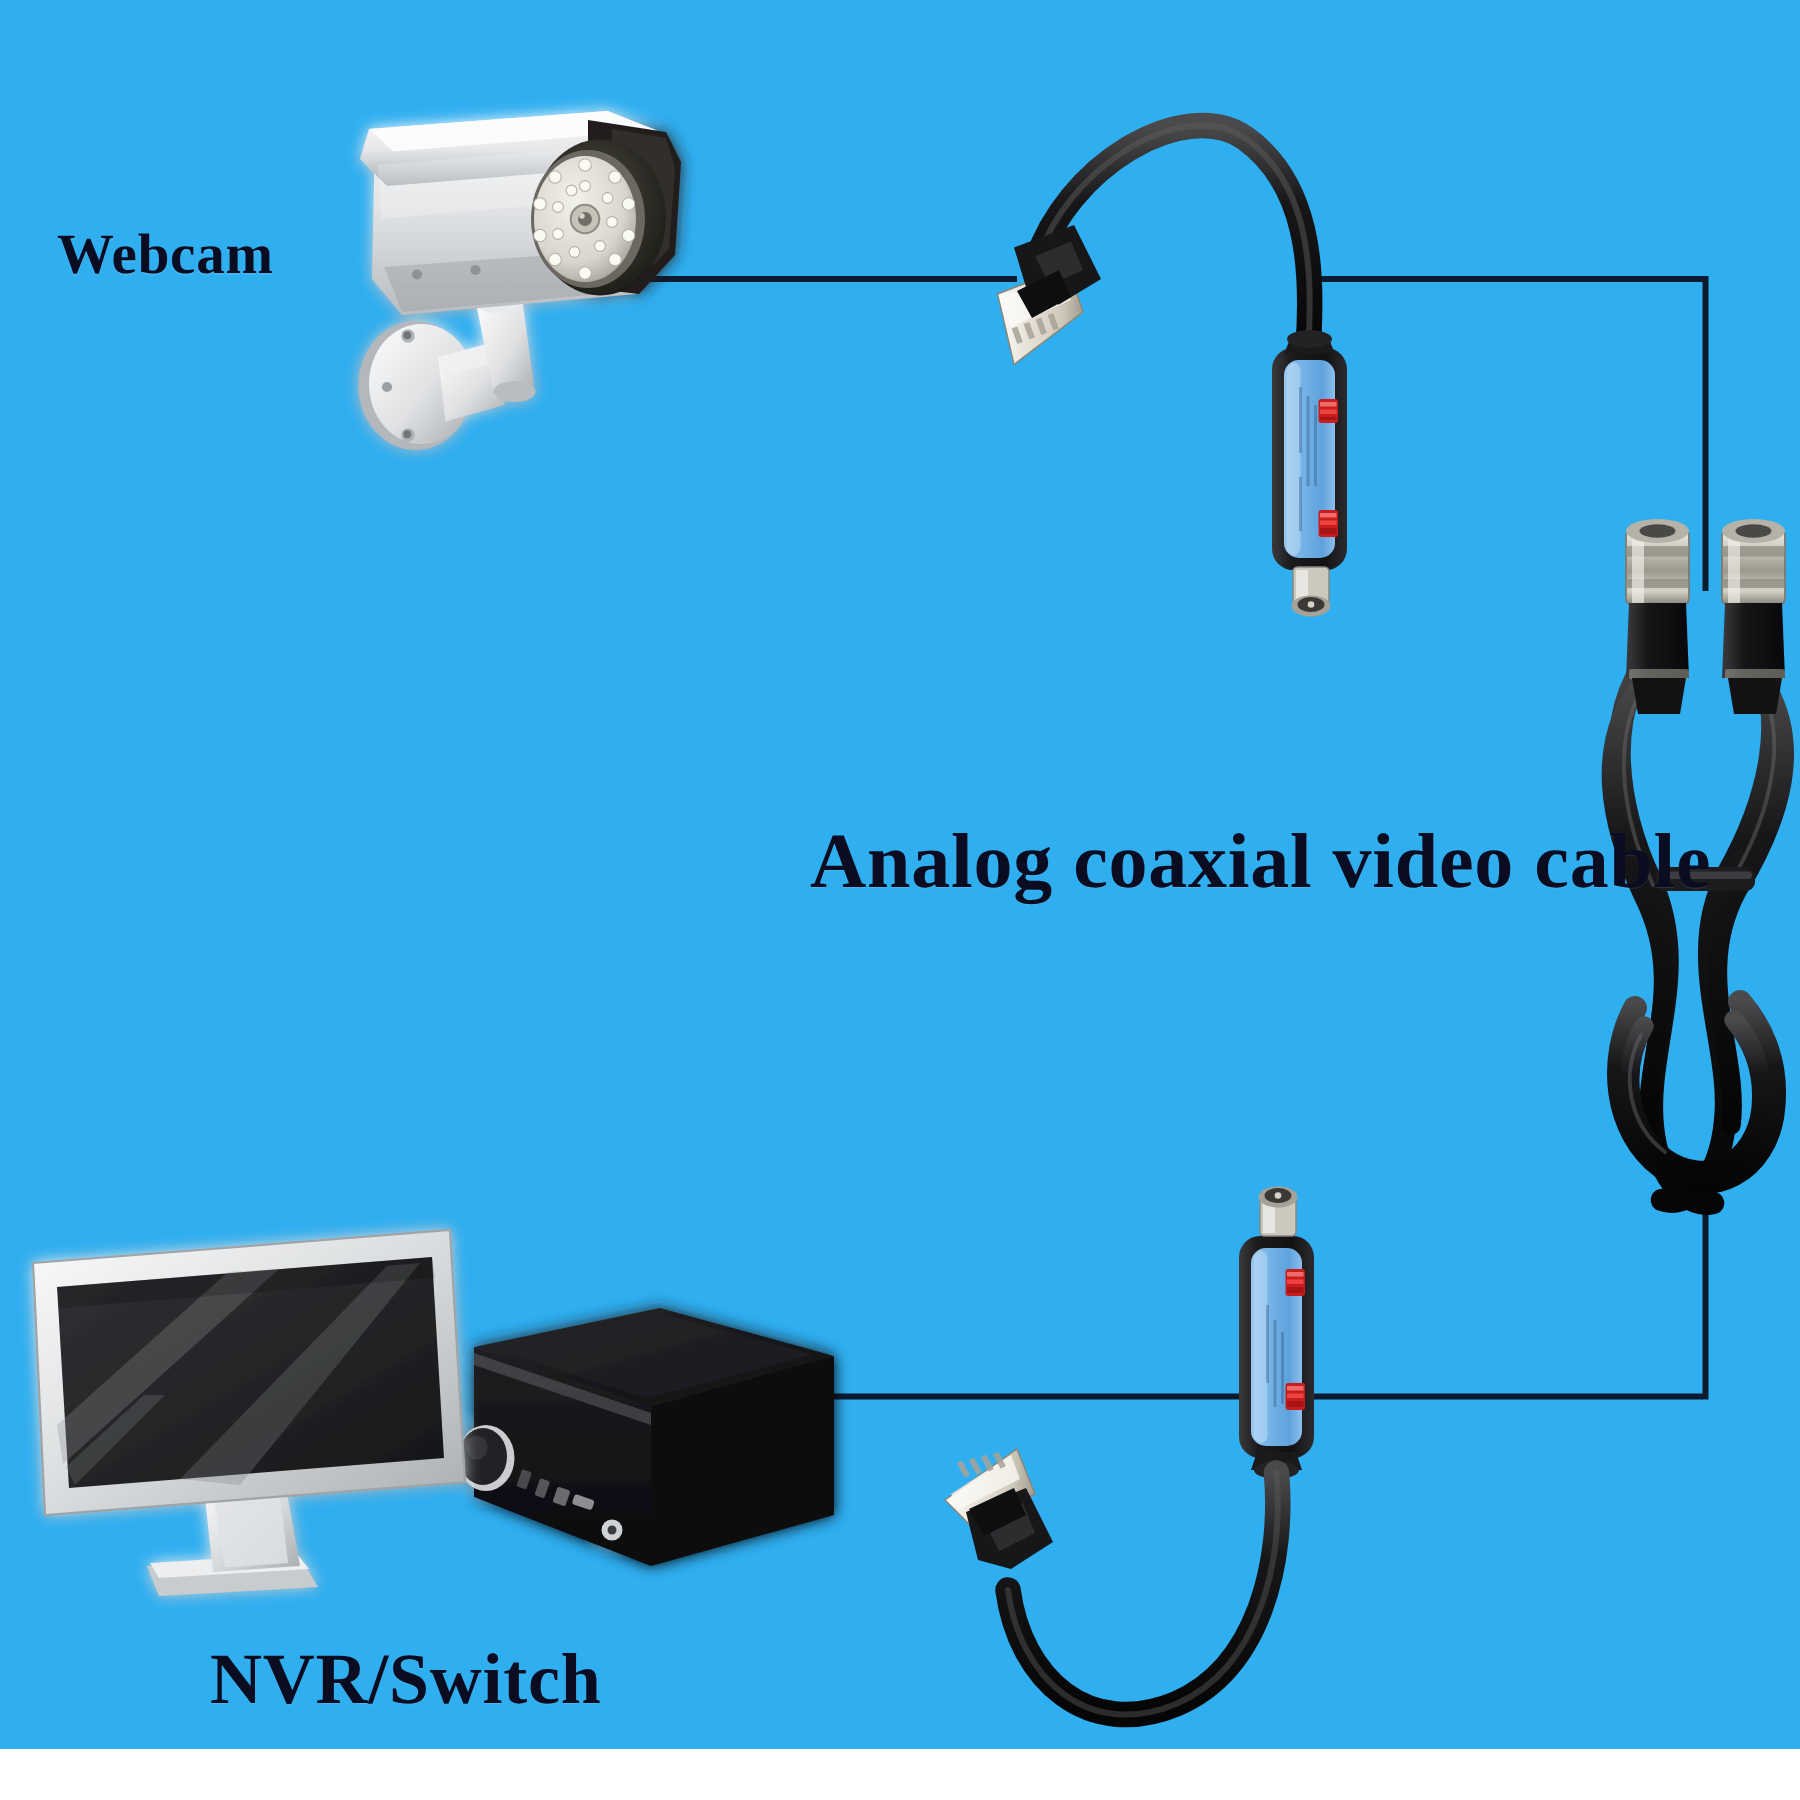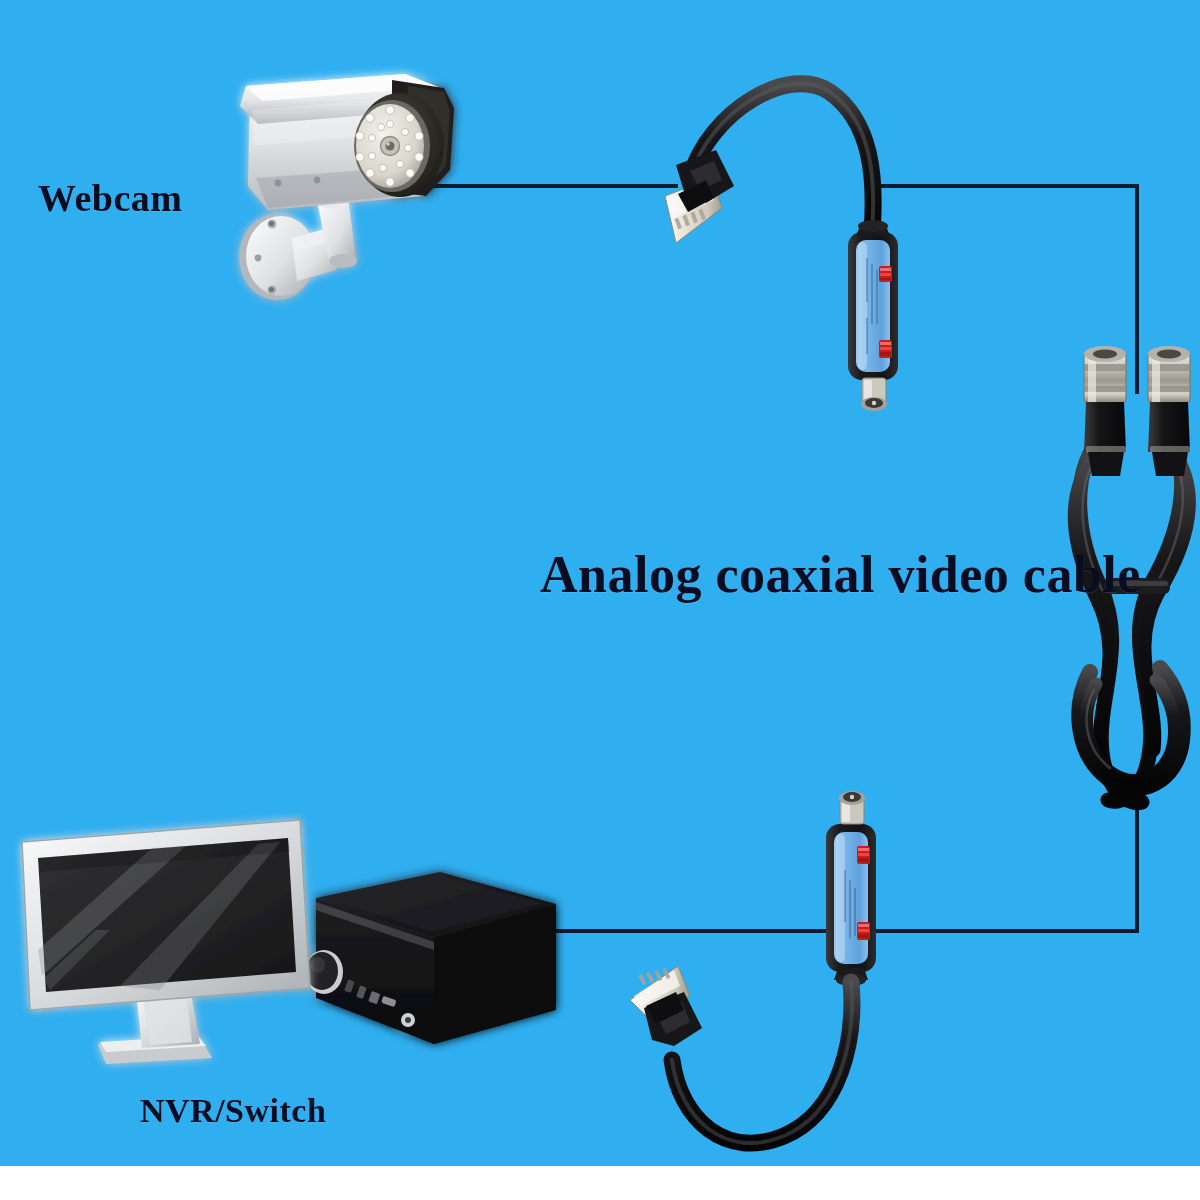--- a/index.html
+++ b/index.html
@@ -20,23 +20,23 @@
   }
   .label{
     position:absolute;
     color:#0a0d22;
     font-family:"Liberation Serif", serif;
     font-weight:bold;
     letter-spacing:0.5px;
     white-space:nowrap;
     text-shadow:0 1px 0 rgba(255,255,255,0.10);
   }
-  #lbl-webcam{left:38px;top:148px;font-size:38px;margin-top:28px;}
+  #lbl-webcam{left:38px;top:148px;font-size:38px;}
   #lbl-coax{left:540px;top:545px;font-size:52px;}
-  #lbl-nvr{left:140px;top:1092px;font-size:34px;}
+  #lbl-nvr{left:140px;top:1092px;font-size:48px;}
   svg.art{position:absolute;left:0;top:0;width:1200px;height:1200px;overflow:visible;}
   .nointer{pointer-events:none;}
 </style>
 </head>
 <body>
 
 <div id="stage">
 
   <div id="bg"></div>
   <div id="bgbottom"></div>

